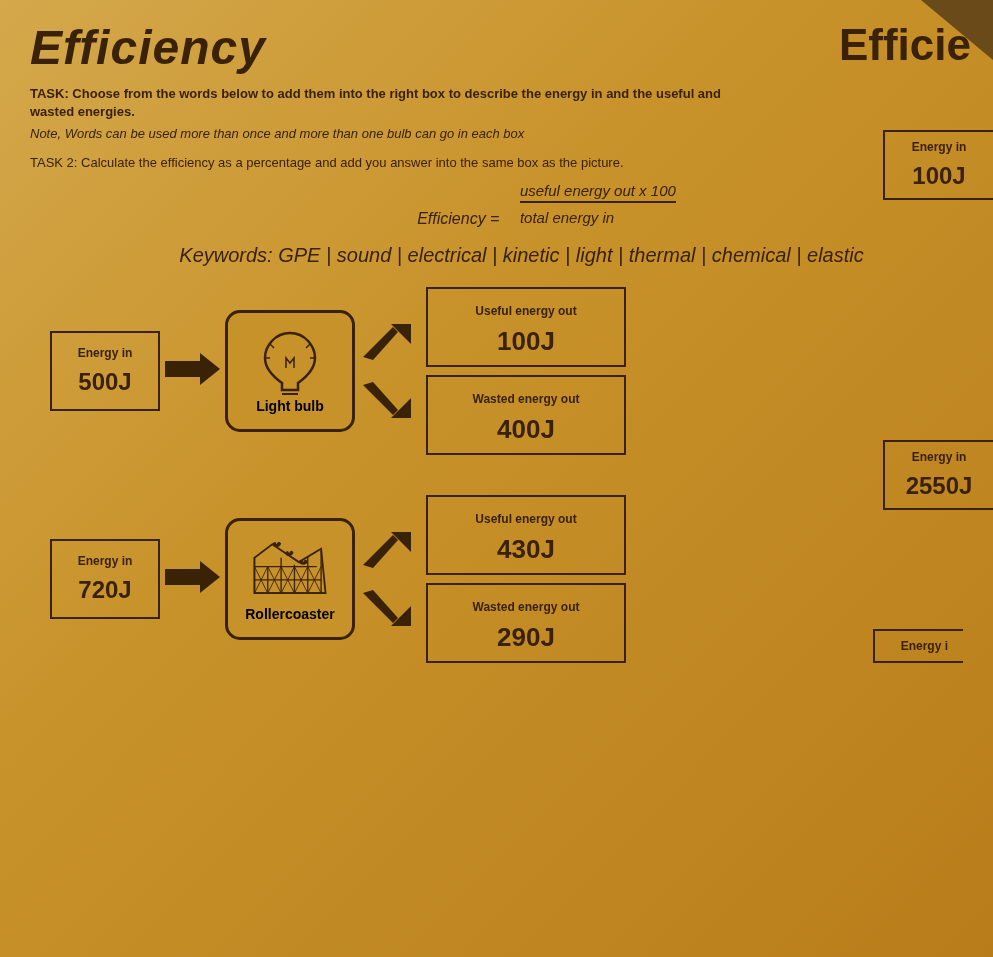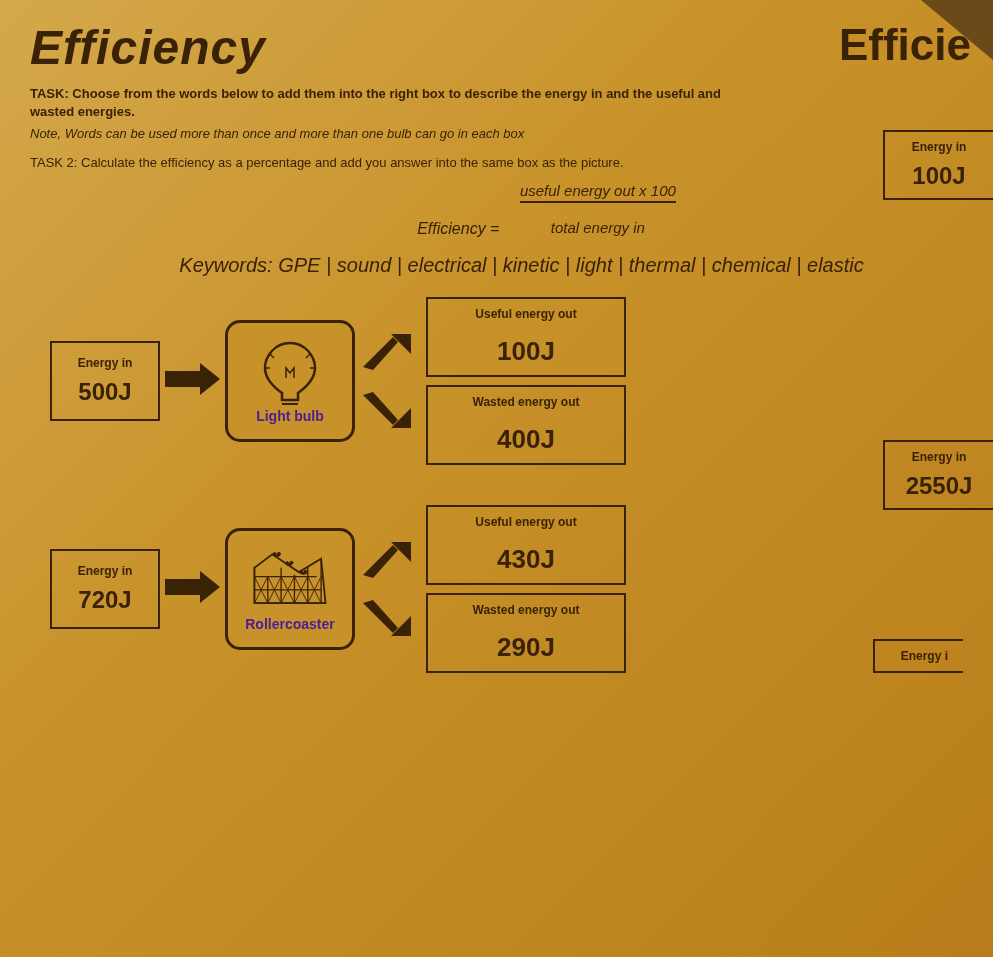--- a/index.html
+++ b/index.html
@@ -81,33 +81,33 @@
     .formula-section {
       text-align: center;
       margin: 10px 0 15px 100px;
       font-style: italic;
       font-size: 16px;
       color: #3a2206;
     }
 
     .formula-fraction {
       display: inline-block;
-      text-align: center;
+      text-align: left;
     }
 
     .formula-numerator {
       display: block;
       border-bottom: 2px solid #3a2206;
       padding-bottom: 2px;
       font-size: 15px;
     }
 
     .formula-denominator {
       display: block;
-      padding-top: 16px;
+      padding-top: 6px;
       font-size: 15px;
     }
 
     .formula-equals {
       font-size: 18px;
       vertical-align: middle;
       margin: 0 8px;
     }
 
     .formula-label {
@@ -174,40 +174,40 @@
       display: flex;
       flex-direction: column;
       align-items: center;
       justify-content: center;
       background: #c8922a;
     }
 
     .device-label {
       font-size: 14px;
       font-weight: bold;
-      color: #4c1d95;
+      color: #000000;
     }
 
     
     .output-boxes {
       display: flex;
       flex-direction: column;
       gap: 8px;
       margin-left: 5px;
     }
 
     .output-box {
       border: 2px solid #3a2206;
       padding: 8px 15px;
       min-width: 200px;
       min-height: 80px;
       display: flex;
       flex-direction: column;
       align-items: center;
-      justify-content: space-between;
+      justify-content: flex-end;
       background: transparent;
     }
 
     .output-box-label {
       font-size: 12px;
       color: #3a2206;
       font-weight: bold;
     }
 
     .output-box-value {

